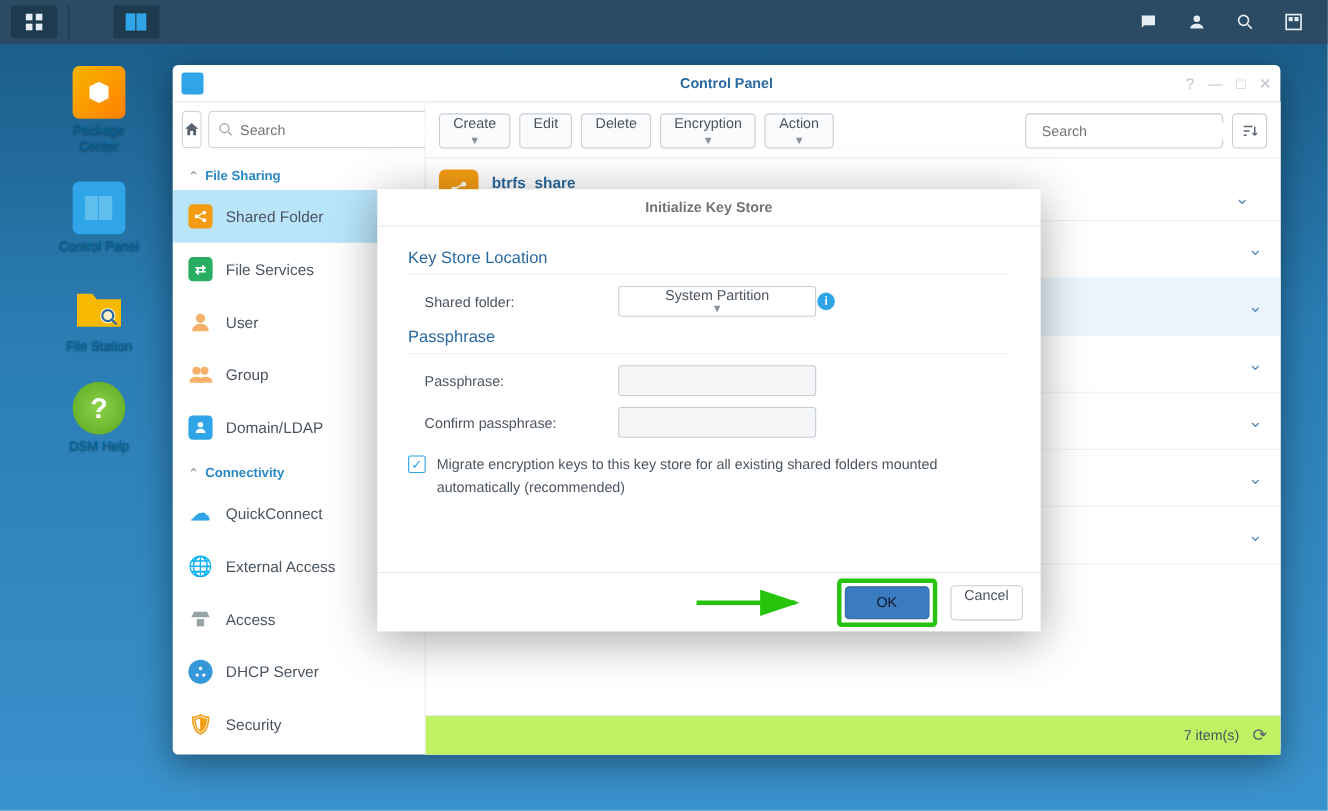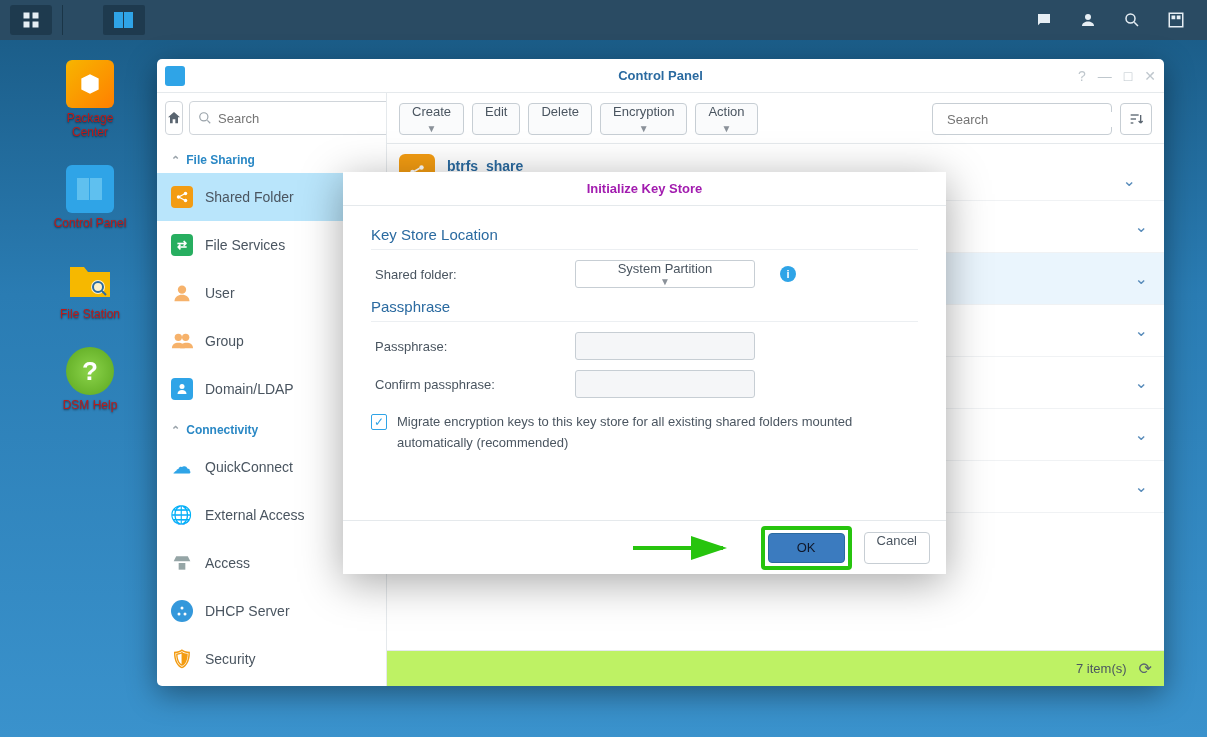--- a/index.html
+++ b/index.html
@@ -12,21 +12,21 @@
   .tb-btn.active { background: #1e3a4e; }
   .tb-btn svg { width: 18px; height: 18px; fill: #e6eef4; }
   .tb-app { width: 42px; height: 30px; display:flex; align-items:center; justify-content:center; background:#1e3a4e; border-radius:2px; margin-left:30px;}
   .tb-divider { width:1px; height:30px; background:#1a3547; margin:0 6px;}
   .taskbar-right { display:flex; gap:2px;}
 
   
   .desktop-icons { position:absolute; top:60px; left:40px; width:100px;}
   .d-icon { display:flex; flex-direction:column; align-items:center; gap:3px; margin-bottom:26px; cursor:pointer;}
   .d-icon-img { width:48px; height:48px; border-radius:6px; display:flex; align-items:center; justify-content:center;}
-  .d-icon-label { color:#b91c1c; font-size:12px; text-align:center; text-shadow:0 1px 2px rgba(0,0,0,.6); white-space:nowrap;}
+  .d-icon-label { color:#0369a1; font-size:12px; text-align:center; text-shadow:0 1px 2px rgba(0,0,0,.6); white-space:nowrap;}
 
   
   .window { position:absolute; top:59px; left:157px; width:1007px; height:627px; background:#fff; border-radius:5px; box-shadow:0 8px 30px rgba(0,0,0,.4); display:flex; flex-direction:column;}
   .titlebar { height:34px; display:flex; align-items:center; justify-content:center; position:relative; border-bottom:1px solid #e5e9ec;}
   .title-icon { position:absolute; left:8px; width:20px; height:20px; background:#2fa4e7; border-radius:3px;}
   .window-title { color:#2a6aa0; font-weight:bold; font-size:13px;}
   .win-ctrls { position:absolute; right:8px; display:flex; gap:12px; color:#bfc7cd; font-size:14px;}
   .win-ctrls span { cursor:pointer; }
 
   .win-body { flex:1; display:flex; min-height:0;}
@@ -58,24 +58,24 @@
   .folder-ic { width:36px; height:36px; border-radius:6px; background:#f39c12; display:flex; align-items:center; justify-content:center; color:#fff;}
   .row-text { flex:1;}
   .row-name { color:#2a6aa0; font-weight:bold; font-size:14px;}
   .row-sub  { color:#8a9199; font-size:12px; margin-top:2px;}
   .row-chev { color:#5a8dbb; font-size:16px; padding:0 16px; cursor:pointer;}
   .blank-row { height:52px; border-bottom:1px solid #f0f2f4; display:flex; align-items:center; justify-content:flex-end;}
   .status { height:36px; border-top:1px solid #e5e9ec; display:flex; align-items:center; justify-content:flex-end; padding:0 12px; gap:12px; color:#4a5560; font-size:13px; background:#bef264;}
 
   
   .modal { position:absolute; top:172px; left:343px; width:603px; height:402px; background:#fff; box-shadow:0 8px 40px rgba(0,0,0,.35); display:flex; flex-direction:column;}
-  .modal-title { height:34px; display:flex; align-items:center; justify-content:center; color:#a21caf; font-weight:bold; font-size:13px; border-bottom:1px solid #e5e9ec;}
+  .modal-title { height:34px; display:flex; align-items:center; justify-content:center; color:#737373; font-weight:bold; font-size:13px; border-bottom:1px solid #e5e9ec;}
   .modal-body { flex:1; padding:12px 28px 0; color:#4a5560; font-size:13px;}
   .section-h { color:#2a6aa0; font-size:15px; margin:8px 0 6px; padding-bottom:6px; border-bottom:1px solid #eceff2;}
-  .form-row { display:flex; align-items:center; margin:10px 4px; gap:25px;}
+  .form-row { display:flex; align-items:center; margin:10px 15px; gap:1px;}
   .form-label { width:175px;}
   .select { width:180px; height:28px; border:1px solid #c7ced4; border-radius:3px; display:flex; align-items:center; justify-content:space-between; padding:0 8px; cursor:pointer; font-size:13px; color:#4a5560; background:#fff;flex-direction:column;}
   .select .caret { color:#8a9199; font-size:10px;}
   .text-input { width:180px; height:28px; border:1px solid #c7ced4; border-radius:3px; background:#f5f6f8;}
   .info-ic { width:16px; height:16px; border-radius:50%; background:#2fa4e7; color:#fff; font-size:11px; display:flex; align-items:center; justify-content:center; font-weight:bold; cursor:pointer;}
   .check-row { display:flex; align-items:flex-start; gap:10px; margin-top:14px;}
   .checkbox { width:16px; height:16px; border:1px solid #2fa4e7; border-radius:2px; display:flex; align-items:center; justify-content:center; color:#2fa4e7; font-size:12px; margin-top:2px; cursor:pointer;}
   .check-text { flex:1; line-height:1.6;}
 
   .modal-footer { height:54px; border-top:1px solid #e5e9ec; display:flex; align-items:center; justify-content:flex-end; padding:0 16px; gap:12px; position:relative;}

